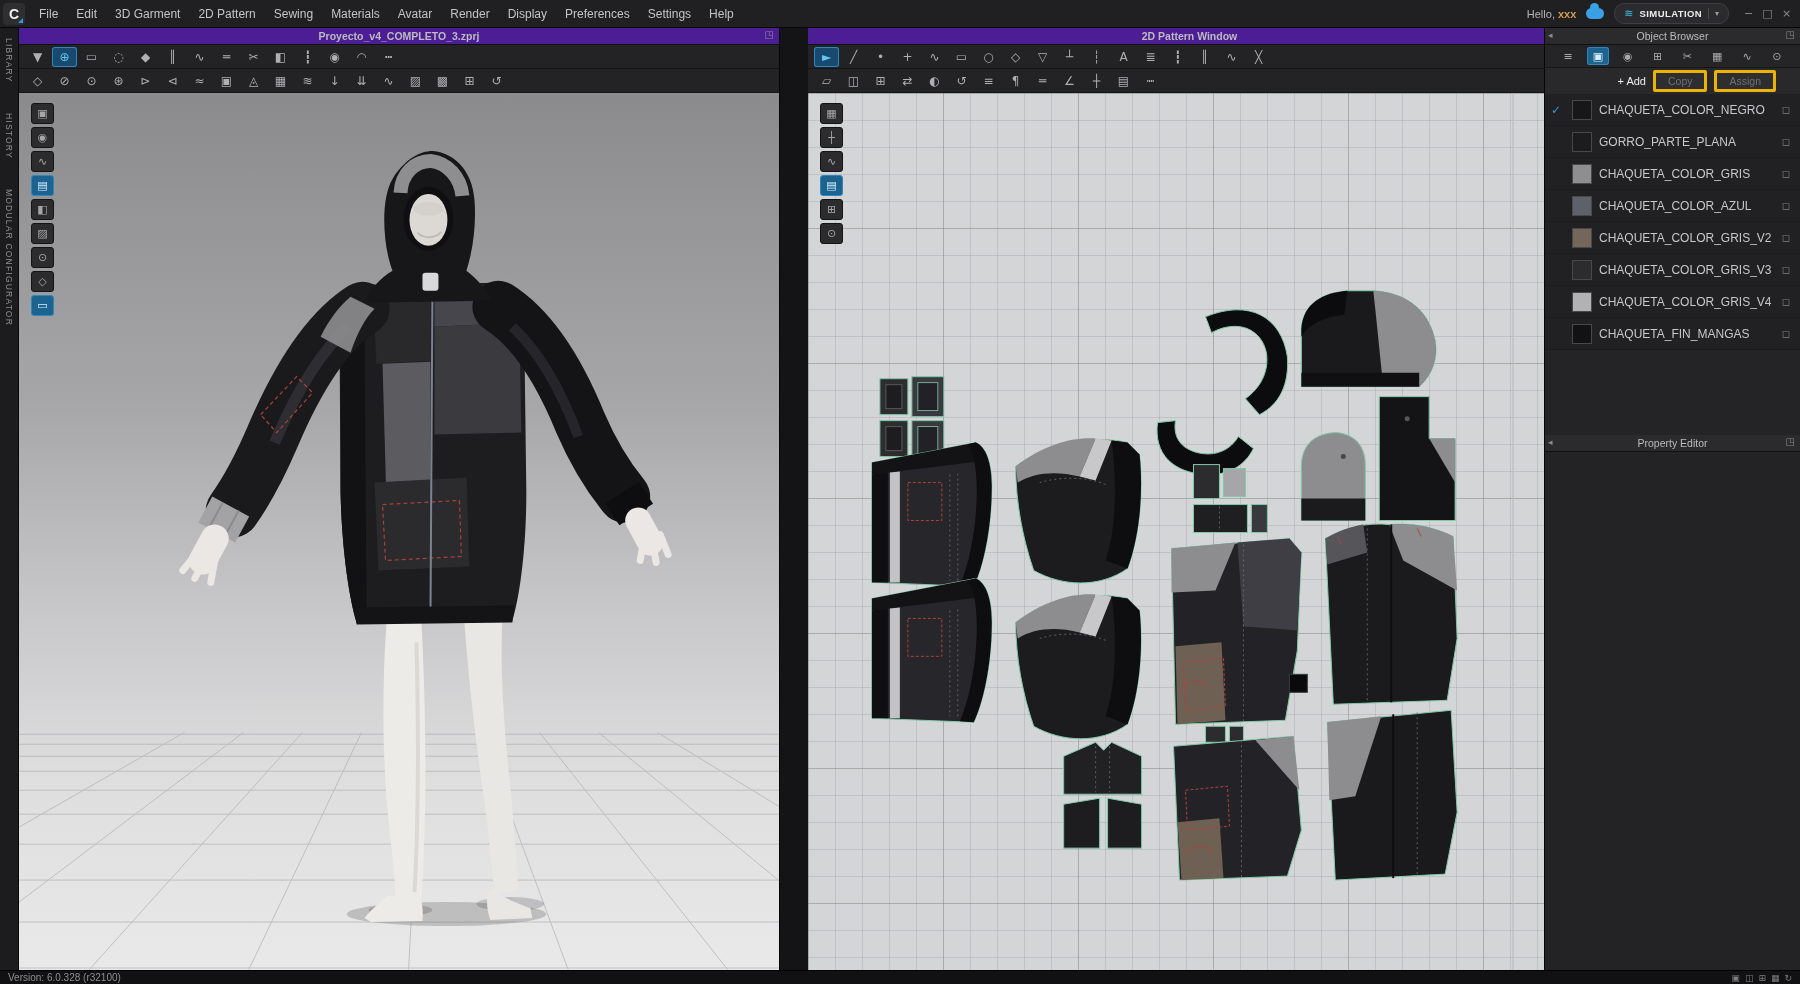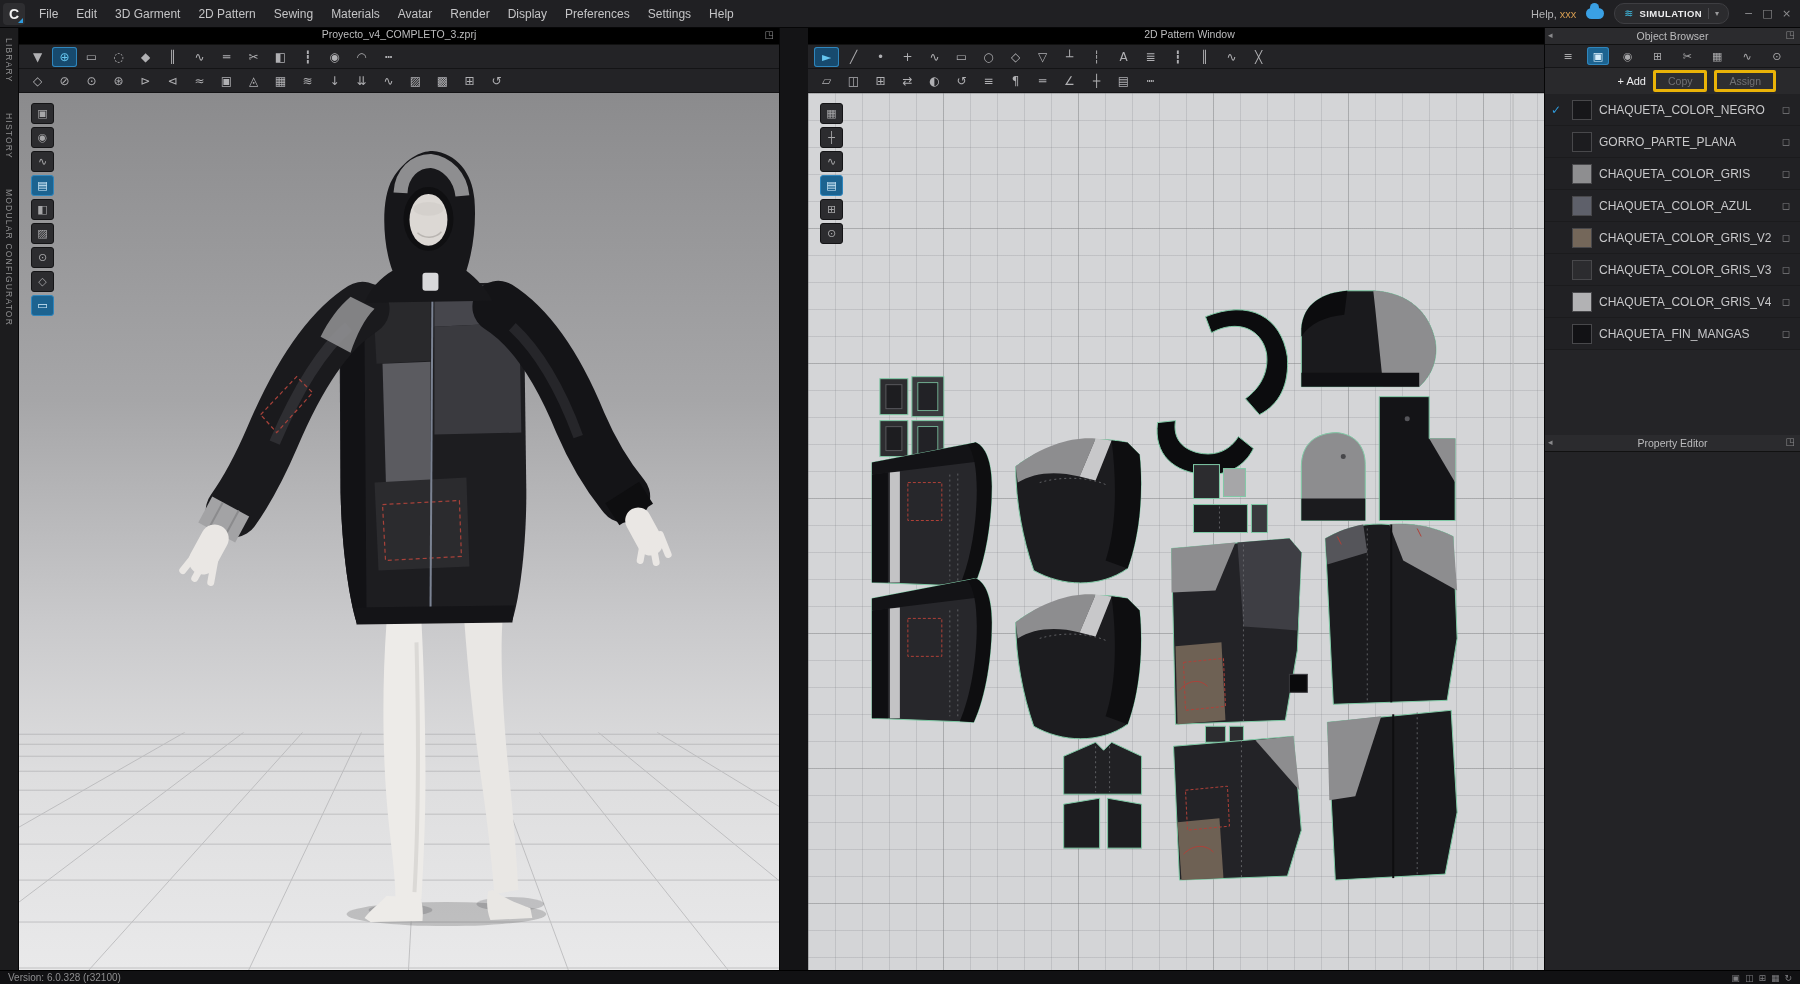--- a/index.html
+++ b/index.html
@@ -7,40 +7,40 @@
   .icon-f{font-family:"DejaVu Sans",sans-serif;}
 
   
   .titlebar{position:absolute;left:0;top:0;right:0;height:28px;background:#202023;display:flex;align-items:center;border-bottom:1px solid #060607;z-index:6;box-sizing:border-box;}
   .logo{width:22px;height:22px;margin:0 5px 0 3px;background:#2e2e31;color:#f2f2f2;font-weight:700;font-size:14px;display:flex;align-items:center;justify-content:center;border-radius:4px;position:relative;}
   .logo::after{content:"";position:absolute;right:2px;bottom:2px;width:0;height:0;border-left:5px solid transparent;border-bottom:5px solid #2f9bdc;}
   .menus{display:flex;}
   .menu-item{padding:0 9px;font-size:12px;color:#c4c4c6;line-height:28px;cursor:default;}
   .tb-right{margin-left:auto;display:flex;align-items:center;gap:10px;padding-right:4px;}
   .greeting{font-size:11px;color:#b4b4b6;}
-  .greeting .user{color:#d29a50;}
+  .greeting .user{color:#d29a50;font-weight:bold;}
   .cloud{width:18px;height:11px;background:#3aa0e4;border-radius:6px;position:relative;}
   .cloud::before{content:"";position:absolute;left:4px;top:-5px;width:9px;height:9px;background:#3aa0e4;border-radius:50%;}
   .sim-btn{height:19px;display:flex;align-items:center;gap:6px;background:#2b2b2e;border:1px solid #3e3e42;border-radius:10px;padding:0 9px;}
   .sim-icon{color:#3fc0e8;font-size:11px;}
   .sim-label{font-size:9.5px;font-weight:700;color:#ececee;letter-spacing:.4px;}
   .sim-sep{width:1px;height:11px;background:#4a4a4e;}
   .sim-caret{font-size:8px;color:#9a9a9c;}
   .win-controls{display:flex;}
   .win-btn{width:19px;text-align:center;color:#8e8e90;font-size:11px;font-family:"DejaVu Sans",sans-serif;}
 
   
   .rail{position:absolute;left:0;top:28px;width:19px;bottom:14px;background:#1c1c1e;border-right:1px solid #070708;display:flex;flex-direction:column;align-items:center;gap:30px;padding-top:10px;box-sizing:border-box;z-index:5;}
   .rail-tab{writing-mode:vertical-rl;font-size:8.5px;color:#909092;letter-spacing:1.2px;white-space:nowrap;}
 
   
   .panel{position:absolute;top:28px;bottom:14px;display:flex;flex-direction:column;background:#232326;box-sizing:border-box;}
   #panel3d{left:19px;width:761px;border-right:1px solid #060607;}
   #panel2d{left:808px;width:764px;border-right:1px solid #060607;}
-  .ptitle{height:16px;flex:0 0 16px;background:#000000;border-bottom:1px solid #111;display:flex;align-items:flex-start;justify-content:center;font-size:10.5px;color:#bcbcbe;position:relative;}
+  .ptitle{height:16px;flex:0 0 16px;background:#4c1d95;border-bottom:1px solid #111;display:flex;align-items:center;justify-content:center;font-size:10.5px;color:#bcbcbe;position:relative;font-weight:bold;}
   .undock{position:absolute;right:5px;top:1px;font-size:10px;color:#8a8a8c;}
   .toolbar{height:24px;flex:0 0 24px;background:#232326;border-bottom:1px solid #141416;display:flex;align-items:center;gap:2px;padding:0 6px;box-sizing:border-box;}
   .tbi{min-width:25px;height:20px;display:inline-flex;align-items:center;justify-content:center;color:#b0b0b3;font-size:12px;border-radius:3px;font-family:"DejaVu Sans",sans-serif;}
   .tbi.active{background:#174a6e;color:#66c6ef;box-shadow:inset 0 0 0 1px #2f86bd;}
   .viewport{flex:1;position:relative;overflow:hidden;}
   .vpsvg{position:absolute;inset:0;width:100%;height:100%;display:block;}
   .side-tools{position:absolute;left:12px;top:10px;display:flex;flex-direction:column;gap:3px;z-index:3;}
   .side-tool{width:21px;height:19px;background:#2c2c2f;border:1px solid #141416;border-radius:3px;color:#a6a6a8;font-size:11px;display:flex;align-items:center;justify-content:center;font-family:"DejaVu Sans",sans-serif;}
   .side-tool.active{background:#1c6390;border-color:#2f86bd;color:#d6eefb;}
   .pattern-canvas{flex:1;position:relative;overflow:hidden;background-color:#d4d5d7;background-image:
@@ -91,21 +91,21 @@
         <span class="menu-item">Sewing</span>
         <span class="menu-item">Materials</span>
         <span class="menu-item">Avatar</span>
         <span class="menu-item">Render</span>
         <span class="menu-item">Display</span>
         <span class="menu-item">Preferences</span>
         <span class="menu-item">Settings</span>
         <span class="menu-item">Help</span>
       </div>
     <div class="tb-right">
-      <span class="greeting"><span>Help,</span> <span class="user">xxx</span></span>
+      <span class="greeting"><span>Hello,</span> <span class="user">xxx</span></span>
       <span class="cloud"></span>
       <span class="sim-btn">
         <span class="sim-icon icon-f">≋</span>
         <span class="sim-label">SIMULATION</span>
         <span class="sim-sep"></span>
         <span class="sim-caret icon-f">▾</span>
       </span>
       <span class="win-controls">
           <span class="win-btn">─</span>
           <span class="win-btn">□</span>

